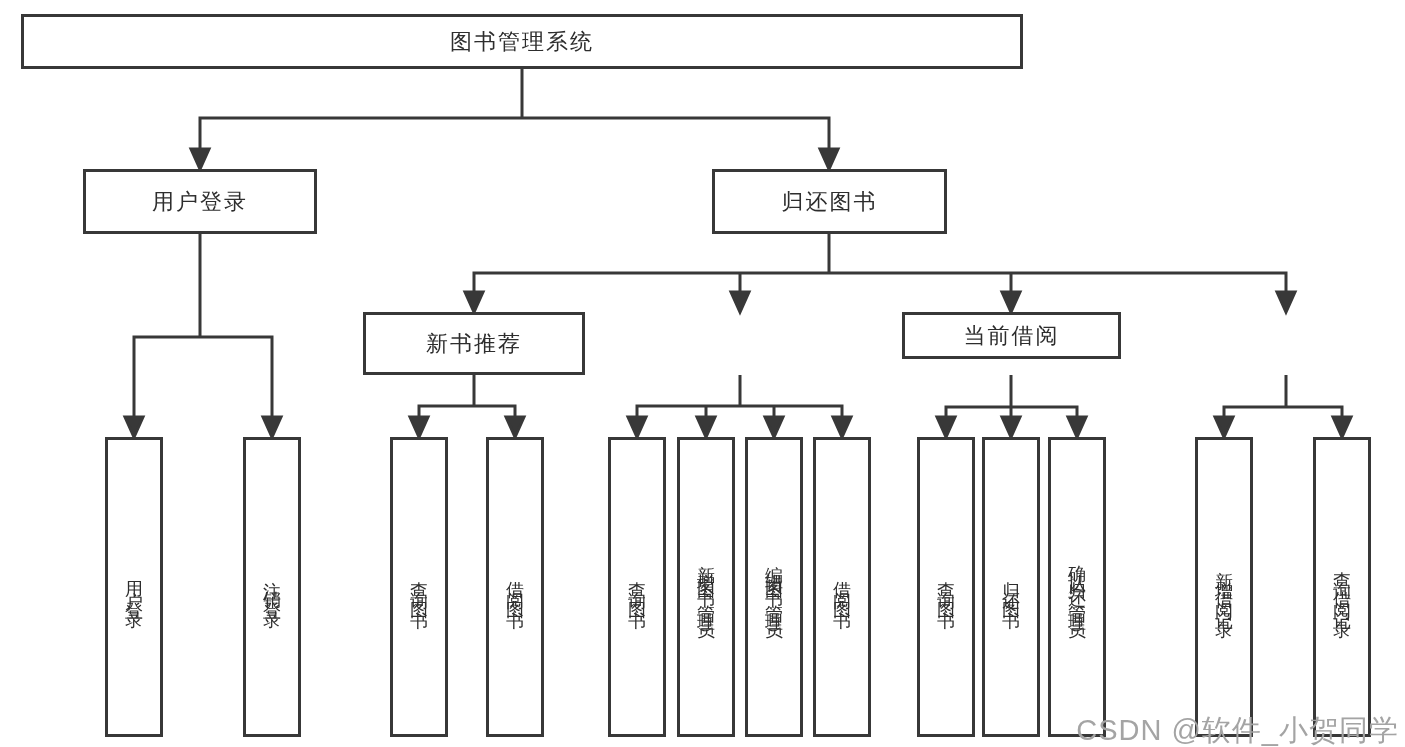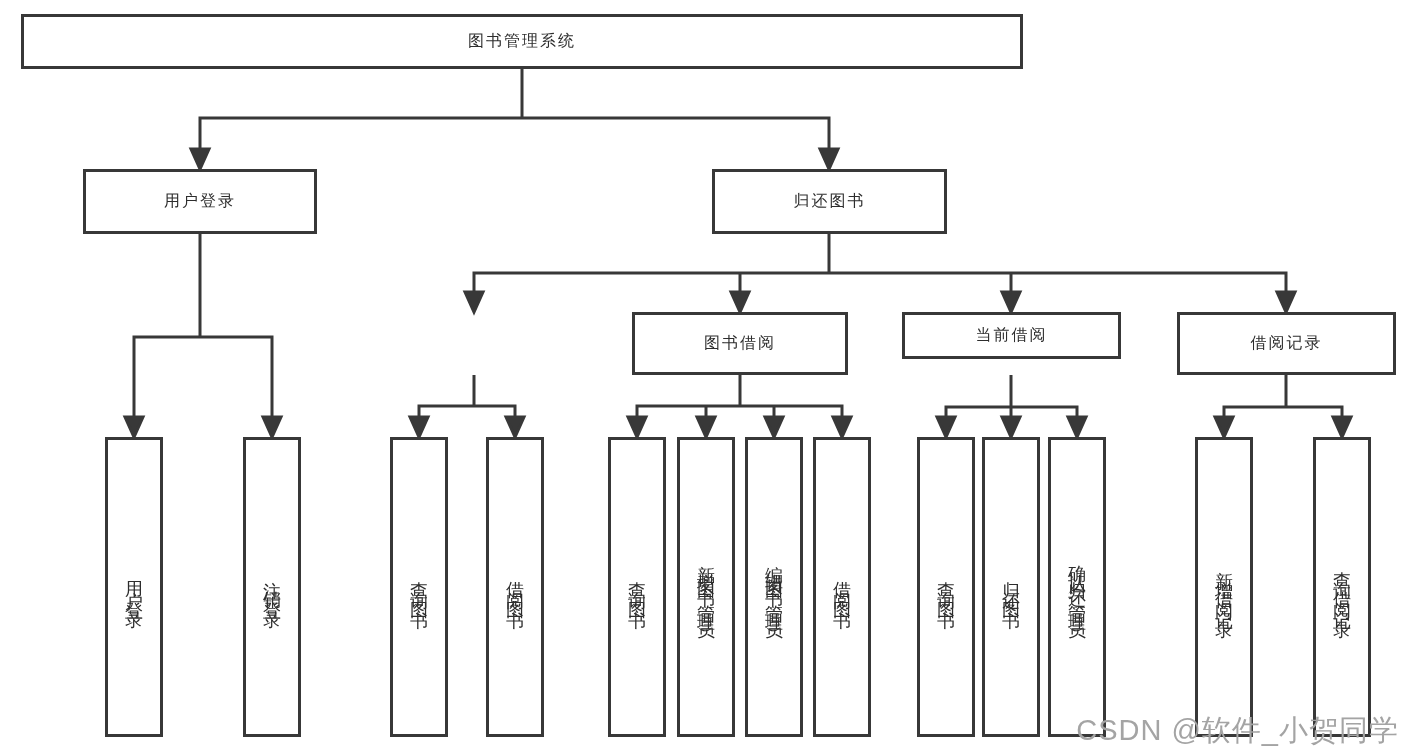--- a/index.html
+++ b/index.html
@@ -15,21 +15,21 @@
     box-sizing:border-box;
     border:3px solid #383838;
     background:#ffffff;
     display:flex;
     align-items:center;
     justify-content:center;
     color:#2d2d2d;
     z-index:2;
   }
   .hbox {
-    font-size:16px;
+    font-size:22px;
     letter-spacing:2px;
     white-space:nowrap;
   }
   .vbox {
     writing-mode:vertical-lr;
     text-orientation:mixed;
     font-size:18px;
     letter-spacing:10px;
     line-height:1;
   }
@@ -96,23 +96,22 @@
       <polygon points="1215,417 1233,417 1224,437"></polygon>
       <polygon points="1333,417 1351,417 1342,437"></polygon>
     </g>
   </svg>
 
   <div class="box hbox" style="left:21px;top:14px;width:1002px;height:55px">图书管理系统</div>
 
   <div class="box hbox" style="left:83px;top:169px;width:234px;height:65px">用户登录</div>
   <div class="box hbox" style="left:712px;top:169px;width:235px;height:65px">归还图书</div>
 
-  <div class="box hbox" style="left:632px;top:312px;width:216px;height:63px">图书借阅</div>
+  <div class="box hbox" style="left:363px;top:312px;width:222px;height:63px">新书推荐</div>
   <div class="box hbox" style="left:902px;top:312px;width:219px;height:47px">当前借阅</div>
-  <div class="box hbox" style="left:1177px;top:312px;width:219px;height:63px">借阅记录</div>
 
   <div class="box vbox" style="left:105px;top:437px;width:58px;height:300px">用户登录</div>
   <div class="box vbox" style="left:243px;top:437px;width:58px;height:300px">注销登录</div>
 
   <div class="box vbox" style="left:390px;top:437px;width:58px;height:300px">查询图书</div>
   <div class="box vbox" style="left:486px;top:437px;width:58px;height:300px">借阅图书</div>
 
   <div class="box vbox" style="left:608px;top:437px;width:58px;height:300px">查询图书</div>
   <div class="box vbox long" style="left:677px;top:437px;width:58px;height:300px">新增图书（管理员）</div>
   <div class="box vbox long" style="left:745px;top:437px;width:58px;height:300px">编辑图书（管理员）</div>

